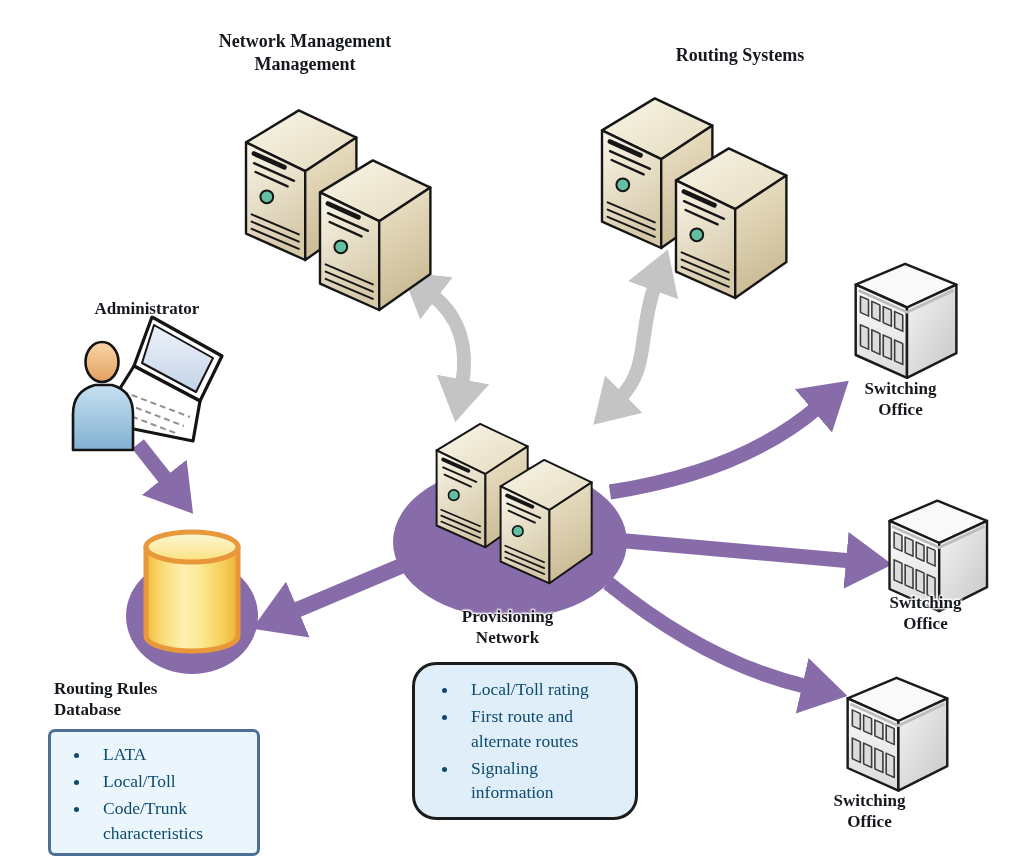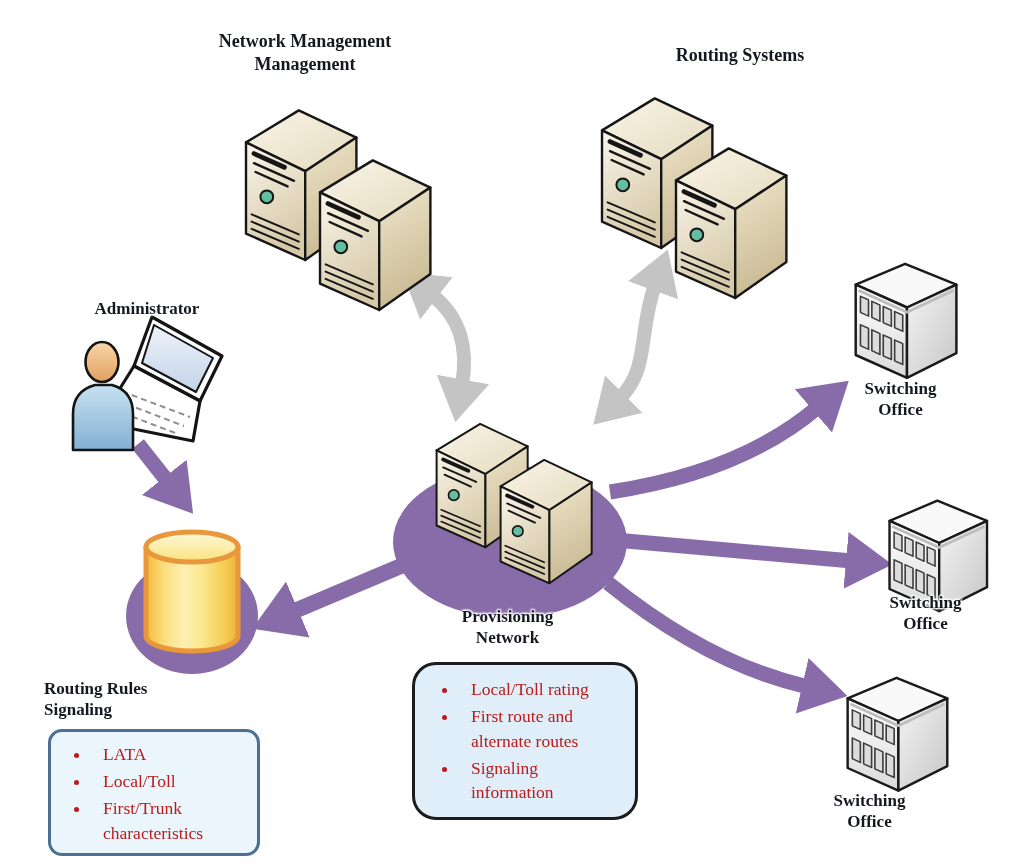--- a/index.html
+++ b/index.html
@@ -10,28 +10,28 @@
   .stage svg{position:absolute;left:0;top:0;}
   .lbl{
     position:absolute;text-align:center;font-weight:bold;color:#15181e;
     font-size:18px;line-height:1.25;
     text-shadow:0 0 2px #fff,0 0 3px #fff,1px 1px 2px #fff,-1px -1px 2px #fff,1px -1px 2px #fff,-1px 1px 2px #fff;
   }
   .lbl span{display:block;}
   .lbl.left{text-align:left;}
   .lbl.sm{font-size:17px;}
   .callout{
-    position:absolute;box-sizing:border-box;color:#b91c1c;
+    position:absolute;box-sizing:border-box;color:#0c4a6e;
     font-size:17.5px;line-height:1.42;
   }
   .callout ul{margin:0;padding:0 0 0 30px;list-style:disc;}
   .callout li{padding-left:12px;margin:2px 0;}
   .callout-db{
     left:48px;top:729px;width:212px;height:127px;
-    background:#eaf5fc;border:3px solid #4d6f96;border-radius:14px;
+    background:#eaf5fc;border:3px solid #4d6f96;border-radius:7px;
     padding:8px 6px 6px 10px;
   }
   .callout-db ul{width:160px;}
   .callout-pe{
     left:412px;top:662px;width:226px;height:158px;
     background:#dfeef8;border:3px solid #1c1c1c;border-radius:24px;
     padding:10px 6px 6px 14px;
   }
   .callout-pe ul{width:164px;}
 </style>
@@ -185,23 +185,23 @@
   </div>
 
   <div class="lbl" style="left:615px;top:44px;width:250px;">
     <span>Routing Systems</span>
   </div>
 
   <div class="lbl sm" style="left:62px;top:286px;width:170px;margin-top:12px;">
     <span>Administrator</span>
   </div>
 
-  <div class="lbl sm left" style="left:44px;top:678px;width:160px;">
+  <div class="lbl sm left" style="left:54px;top:678px;width:160px;">
     <span>Routing Rules</span>
-    <span>Signaling</span>
+    <span>Database</span>
   </div>
 
   <div class="lbl sm" style="left:420px;top:606px;width:175px;">
     <span>Provisioning</span>
     <span>Network</span>
   </div>
 
   <div class="lbl sm" style="left:843px;top:378px;width:115px;">
     <span>Switching</span>
     <span>Office</span>
@@ -214,21 +214,21 @@
 
   <div class="lbl sm" style="left:812px;top:790px;width:115px;">
     <span>Switching</span>
     <span>Office</span>
   </div>
 
   <div class="callout callout-db">
     <ul>
       <li>LATA</li>
       <li>Local/Toll</li>
-      <li>First/Trunk characteristics</li>
+      <li>Code/Trunk characteristics</li>
     </ul>
   </div>
 
   <div class="callout callout-pe">
     <ul>
       <li>Local/Toll rating</li>
       <li>First route and alternate routes</li>
       <li>Signaling information</li>
     </ul>
   </div>

